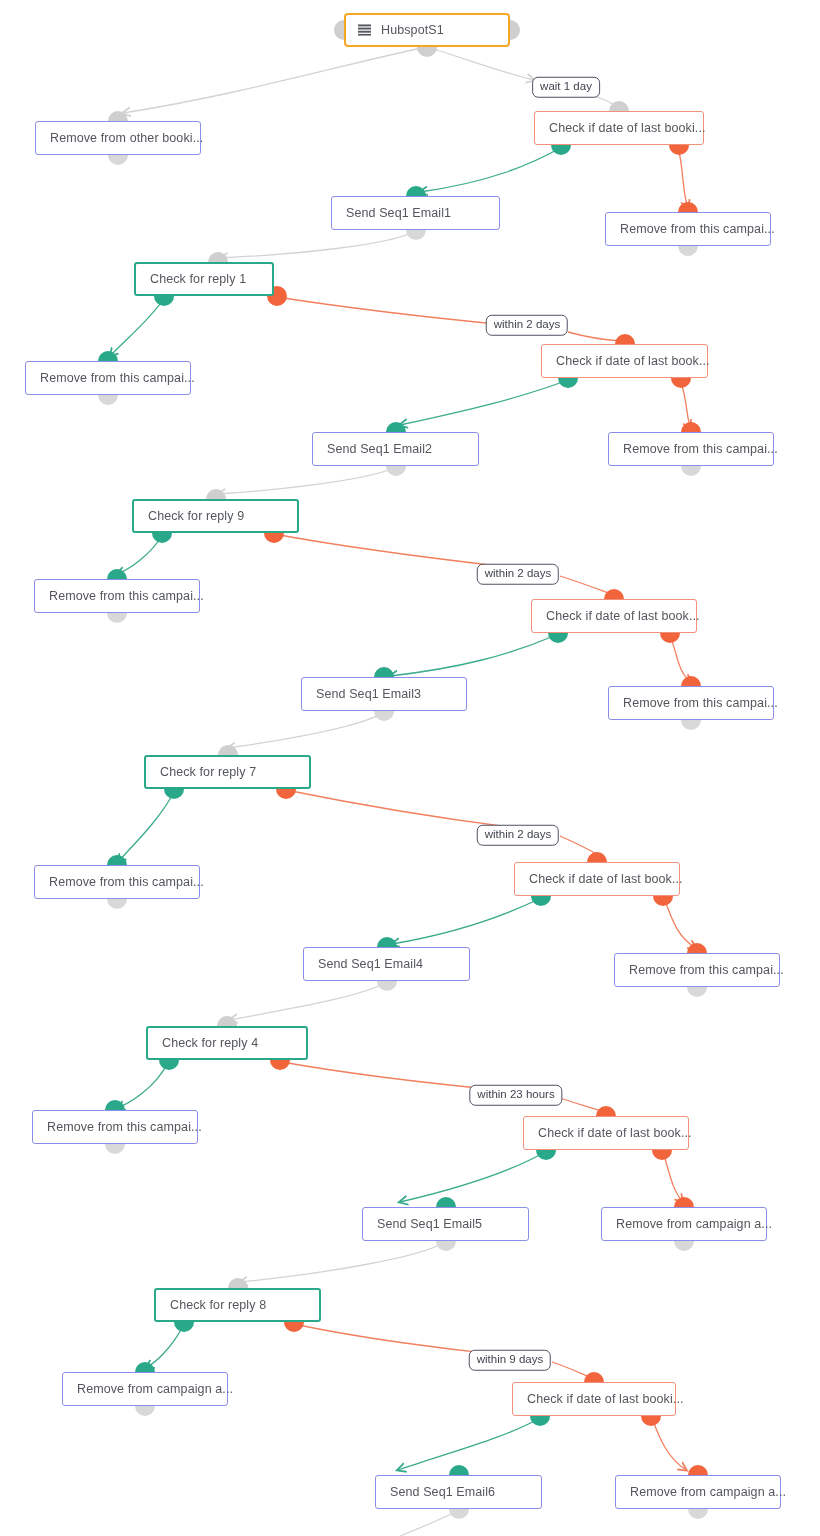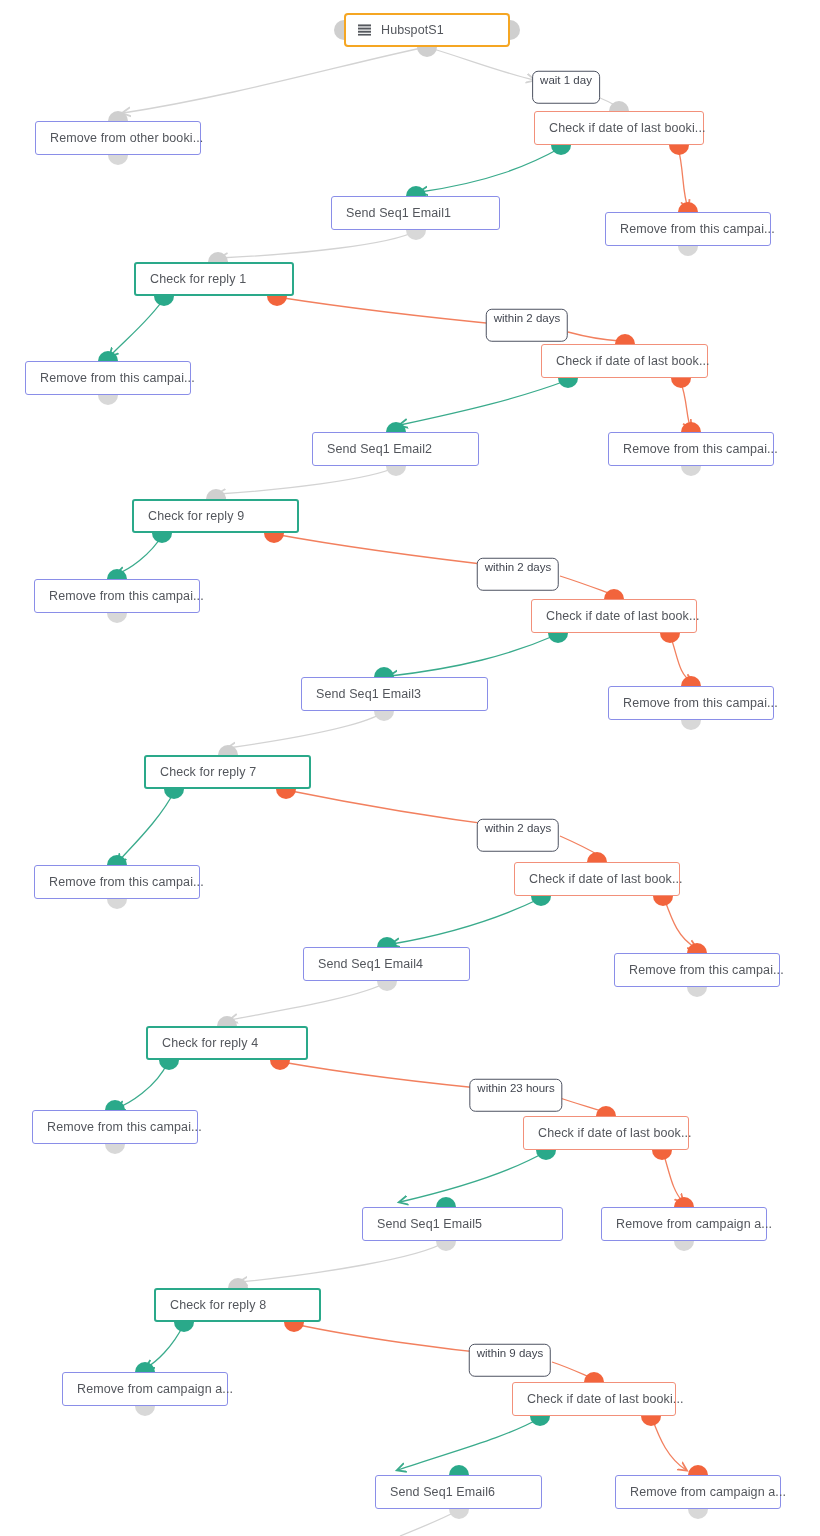--- a/index.html
+++ b/index.html
@@ -54,21 +54,21 @@
 
   
   .elabel{
     position:absolute;
     transform:translate(-50%,-50%);
     background:#ffffff;
     border:1.6px solid #4c5160;
     border-radius:6px;
     font-size:11.5px;
     color:#41454f;
-    padding:3px 7px 16px 7px;
+    padding:3px 7px 4px 7px;
     white-space:nowrap;
     line-height:1;
   }
 </style>
 </head>
 <body>
 
 <div id="canvas">
 
   <svg id="edges" viewBox="0 0 820 1536" xmlns="http://www.w3.org/2000/svg">
@@ -174,21 +174,21 @@
         <span class="lbl">Remove from this campai...</span>
       </div>
       <div class="h green" style="left: 415.5px; top: 196px;"></div>
       <div class="h greyl" style="left: 415.5px; top: 230px;"></div>
       <div class="node" style="left: 331px; top: 196px; width: 169px;">
         <span class="lbl">Send Seq1 Email1</span>
       </div>
       <div class="h grey" style="left: 218px; top: 262px;"></div>
       <div class="h green" style="left: 164.24px; top: 296px;"></div>
       <div class="h orange" style="left: 276.8px; top: 296px;"></div>
-      <div class="node cond-green" style="left: 134px; top: 262px; width: 160px;">
+      <div class="node cond-green" style="left: 134px; top: 262px; width: 140px;">
         <span class="lbl">Check for reply 1</span>
       </div>
       <div class="h green" style="left: 108px; top: 361px;"></div>
       <div class="h greyl" style="left: 108px; top: 395px;"></div>
       <div class="node" style="left: 25px; top: 361px; width: 166px;">
         <span class="lbl">Remove from this campai...</span>
       </div>
       <div class="h orange" style="left: 624.5px; top: 344px;"></div>
       <div class="h green" style="left: 567.72px; top: 378px;"></div>
       <div class="h orange" style="left: 681.28px; top: 378px;"></div>
@@ -222,21 +222,21 @@
       <div class="node cond-orange" style="left: 531px; top: 599px; width: 166px;">
         <span class="lbl">Check if date of last book...</span>
       </div>
       <div class="h orange" style="left: 691px; top: 686px;"></div>
       <div class="h greyl" style="left: 691px; top: 720px;"></div>
       <div class="node" style="left: 608px; top: 686px; width: 166px;">
         <span class="lbl">Remove from this campai...</span>
       </div>
       <div class="h green" style="left: 384px; top: 677px;"></div>
       <div class="h greyl" style="left: 384px; top: 711px;"></div>
-      <div class="node" style="left: 301px; top: 677px; width: 187px;">
+      <div class="node" style="left: 301px; top: 677px; width: 166px;">
         <span class="lbl">Send Seq1 Email3</span>
       </div>
       <div class="h grey" style="left: 227.5px; top: 755px;"></div>
       <div class="h green" style="left: 174.06px; top: 789px;"></div>
       <div class="h orange" style="left: 285.95px; top: 789px;"></div>
       <div class="node cond-green" style="left: 144px; top: 755px; width: 167px;">
         <span class="lbl">Check for reply 7</span>
       </div>
       <div class="h green" style="left: 117px; top: 865px;"></div>
       <div class="h greyl" style="left: 117px; top: 899px;"></div>
@@ -276,21 +276,21 @@
       <div class="node cond-orange" style="left: 523px; top: 1116px; width: 166px;">
         <span class="lbl">Check if date of last book...</span>
       </div>
       <div class="h orange" style="left: 684px; top: 1207px;"></div>
       <div class="h greyl" style="left: 684px; top: 1241px;"></div>
       <div class="node" style="left: 601px; top: 1207px; width: 166px;">
         <span class="lbl">Remove from campaign a...</span>
       </div>
       <div class="h green" style="left: 445.5px; top: 1207px;"></div>
       <div class="h greyl" style="left: 445.5px; top: 1241px;"></div>
-      <div class="node" style="left: 362px; top: 1207px; width: 201px;">
+      <div class="node" style="left: 362px; top: 1207px; width: 167px;">
         <span class="lbl">Send Seq1 Email5</span>
       </div>
       <div class="h grey" style="left: 237.5px; top: 1288px;"></div>
       <div class="h green" style="left: 184.06px; top: 1322px;"></div>
       <div class="h orange" style="left: 294.28px; top: 1322px;"></div>
       <div class="node cond-green" style="left: 154px; top: 1288px; width: 167px;">
         <span class="lbl">Check for reply 8</span>
       </div>
       <div class="h green" style="left: 145px; top: 1372px;"></div>
       <div class="h greyl" style="left: 145px; top: 1406px;"></div>

